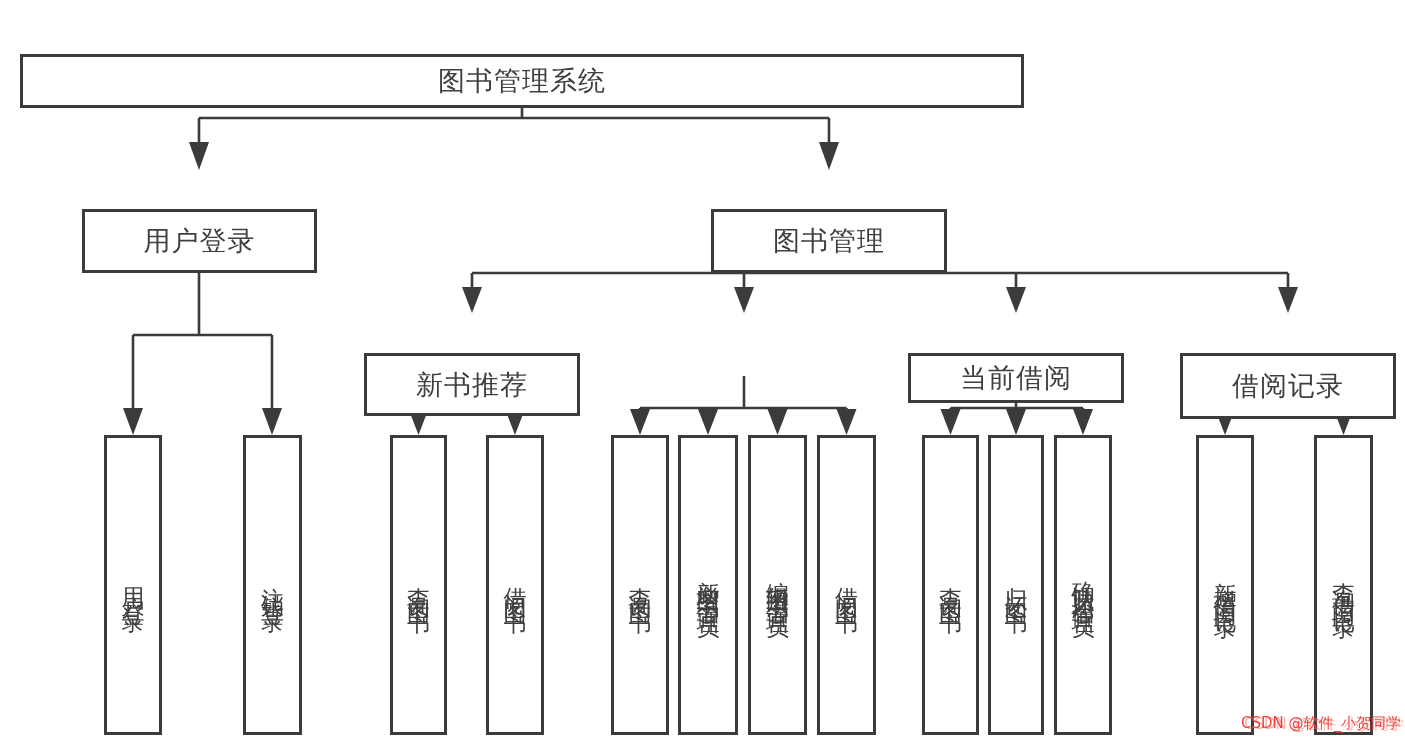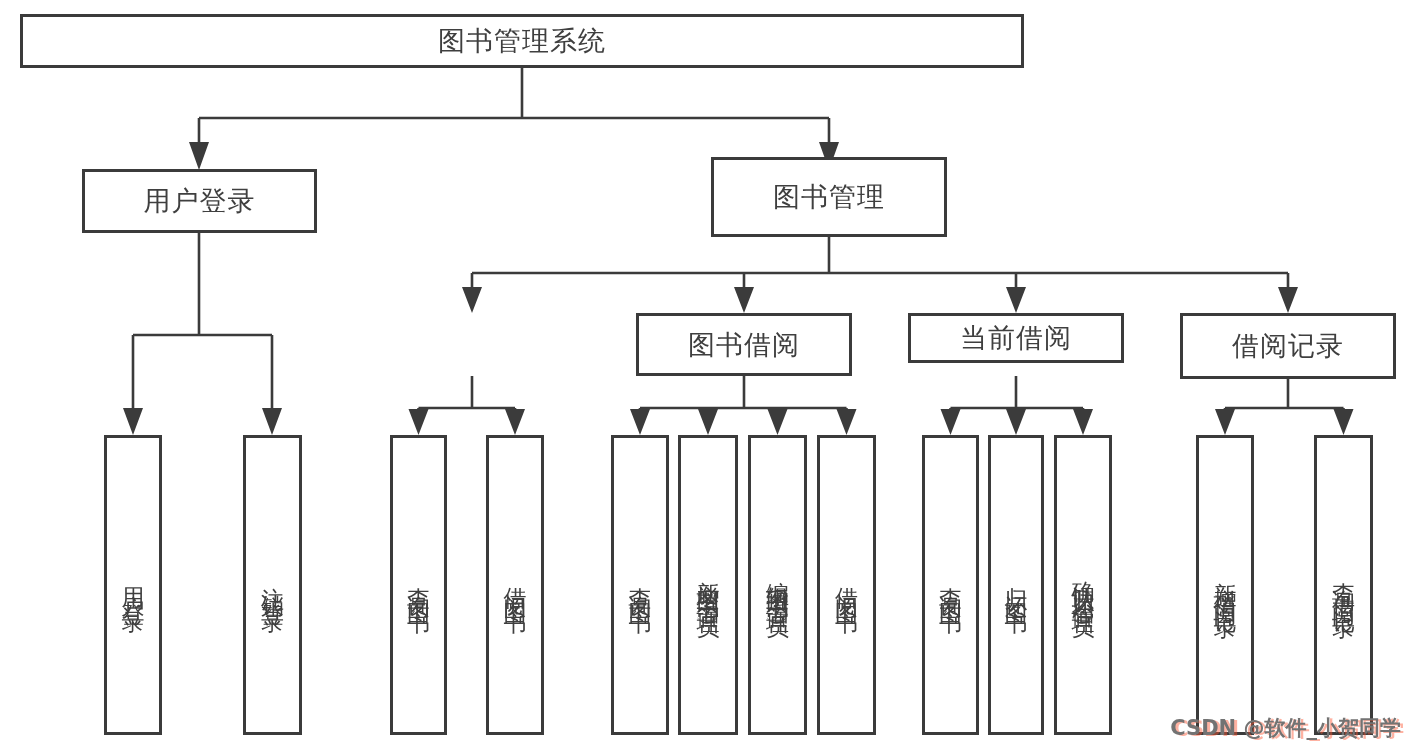--- a/index.html
+++ b/index.html
@@ -13,40 +13,39 @@
   svg.wires{position:absolute;left:0;top:0;z-index:0;}
   .box{
     position:absolute;
     box-sizing:border-box;
     border:3px solid #3b3b3b;
     background:#ffffff;
     color:#3f3f3f;
     display:flex;align-items:center;justify-content:center;
     z-index:1;
   }
-  .box.h{font-size:27px;letter-spacing:1px;white-space:nowrap;}
+  .box.h{font-size:27px;letter-spacing:1px;white-space:nowrap;margin-top:40px;}
   .box.root{font-size:27px;}
   .box.v{
     writing-mode:vertical-rl;
     text-orientation:mixed;
     font-size:23px;
     line-height:1;
   }
   .ls4{letter-spacing:8px;}
   .ls6{letter-spacing:7px;}
   .ls9{letter-spacing:5px;}
   .watermark{
     position:absolute;
     right:4px;top:714px;
     z-index:5;
-    font-size:21px;
-    color:#737373;
+    font-size:15px;
+    color:#ef4444;
     text-shadow:3px 1px 0 rgba(252,85,49,0.45);
     white-space:nowrap;
-    font-weight:bold;
   }
 </style>
 </head>
 <body>
 
 <div class="canvas">
 
   <svg class="wires" width="1405" height="747" viewBox="0 0 1405 747">
     <g stroke="#3b3b3b" stroke-width="2.6" fill="none">
       <path d="M522 68V118M199 118H829M199 118V145M829 118V145"></path>
@@ -68,26 +67,26 @@
     </g>
   </svg>
 
   <div class="box h root" style="left:20px;top:14px;width:1004px;height:54px">
     <span>图书管理系统</span>
   </div>
 
   <div class="box h" style="left:82px;top:169px;width:235px;height:64px">
     <span>用户登录</span>
   </div>
-  <div class="box h" style="left:711px;top:157px;width:236px;height:80px">
+  <div class="box h" style="left:711px;top:169px;width:236px;height:64px">
     <span>图书管理</span>
   </div>
 
-  <div class="box h" style="left:636px;top:313px;width:216px;height:63px">
-    <span>图书借阅</span>
+  <div class="box h" style="left:364px;top:313px;width:216px;height:63px">
+    <span>新书推荐</span>
   </div>
   <div class="box h" style="left:908px;top:313px;width:216px;height:50px">
     <span>当前借阅</span>
   </div>
   <div class="box h" style="left:1180px;top:313px;width:216px;height:66px">
     <span>借阅记录</span>
   </div>
 
   <div class="box v" style="left:104px;top:435px;width:58px;height:300px">
     <span class="ls4">用户登录</span>

